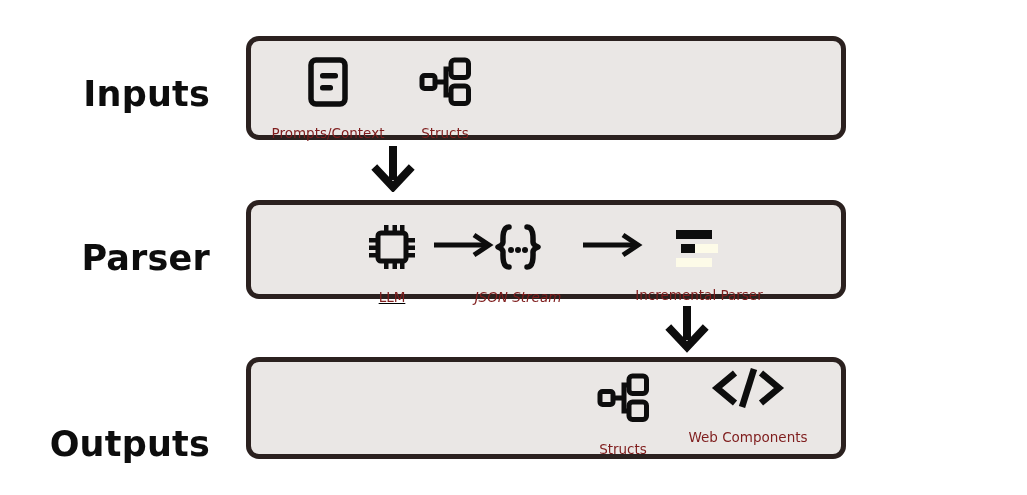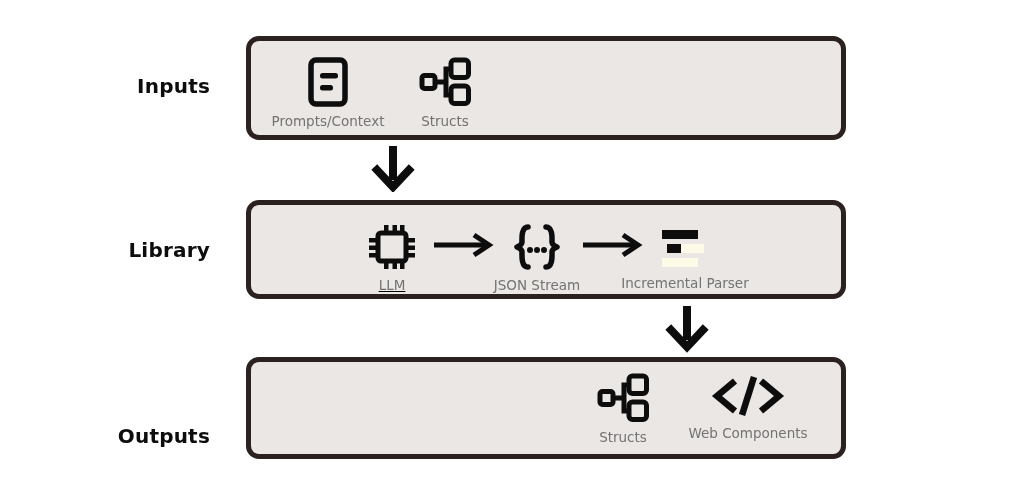--- a/index.html
+++ b/index.html
@@ -17,21 +17,21 @@
   .stage {
     position: absolute;
     left: 0; top: 0;
     width: 1027px;
     height: 495px;
   }
   
   .row-label {
     position: absolute;
     font-weight: 700;
-    font-size: 20px;
+    font-size: 35px;
     color: #0d0d0d;
     letter-spacing: 0.2px;
     text-align: right;
     width: 190px;
     left: 20px;
     white-space: nowrap;
   }
   #label-inputs  { top: 74px; }
   #label-library { top: 238px; }
   #label-outputs { top: 392px; margin-top: 32px; }
@@ -51,64 +51,64 @@
   
   .item {
     position: absolute;
     display: flex;
     flex-direction: column;
     align-items: center;
     justify-content: flex-end;
   }
   .item .caption {
     font-size: 13.5px;
-    color: #737373;
-    margin-top: 5px;
+    color: #7f1d1d;
+    margin-top: 17px;
     white-space: nowrap;
     font-weight: 400;
   }
   .icon-box {
     display: flex;
     align-items: center;
     justify-content: center;
   }
 
   
   #item-prompts  { left: 266px; top: 56px;  width: 124px; }
   #item-structs-in { left: 400px; top: 56px; width: 90px; }
 
   
   #item-llm      { left: 352px; top: 222px; width: 80px; text-decoration: underline; }
-  #item-json     { left: 487px; top: 222px; width: 100px; }
-  #item-parser   { left: 616px; top: 222px; width: 138px; }
+  #item-json     { left: 468px; top: 222px; width: 100px; font-style: italic; }
+  #item-parser   { left: 630px; top: 222px; width: 138px; }
 
   
   #item-structs-out { left: 580px; top: 372px; width: 86px; }
-  #item-webcomp     { left: 678px; top: 372px; width: 140px; }
+  #item-webcomp     { left: 678px; top: 364px; width: 140px; }
 
   
   .arrow {
     position: absolute;
   }
   #arrow-in-lib  { left: 368px; top: 144px; }
   #arrow-lib-out { left: 662px; top: 303px; }
   .h-arrow { position: absolute; }
   #arrow-llm-json  { left: 432px; top: 232px; }
   #arrow-json-parser { left: 581px; top: 232px; }
 
   svg { display: block; }
 </style>
 </head>
 <body>
 
 <div class="stage">
 
   <div class="row-label" id="label-inputs">Inputs</div>
 
-  <div class="row-label" id="label-library">Library</div>
+  <div class="row-label" id="label-library">Parser</div>
 
   <div class="row-label" id="label-outputs">Outputs</div>
 
   <div class="panel" id="panel-inputs"></div>
 
   <div class="item" id="item-prompts">
     <span class="icon-box">
       <svg width="44" height="52" viewBox="0 0 44 52">
         <rect x="5" y="4" width="34" height="44" rx="5" ry="5" fill="none" stroke="#0d0d0d" stroke-width="5.5"></rect>
         <rect x="14" y="17" width="18" height="5.5" rx="2.5" fill="#0d0d0d"></rect>

